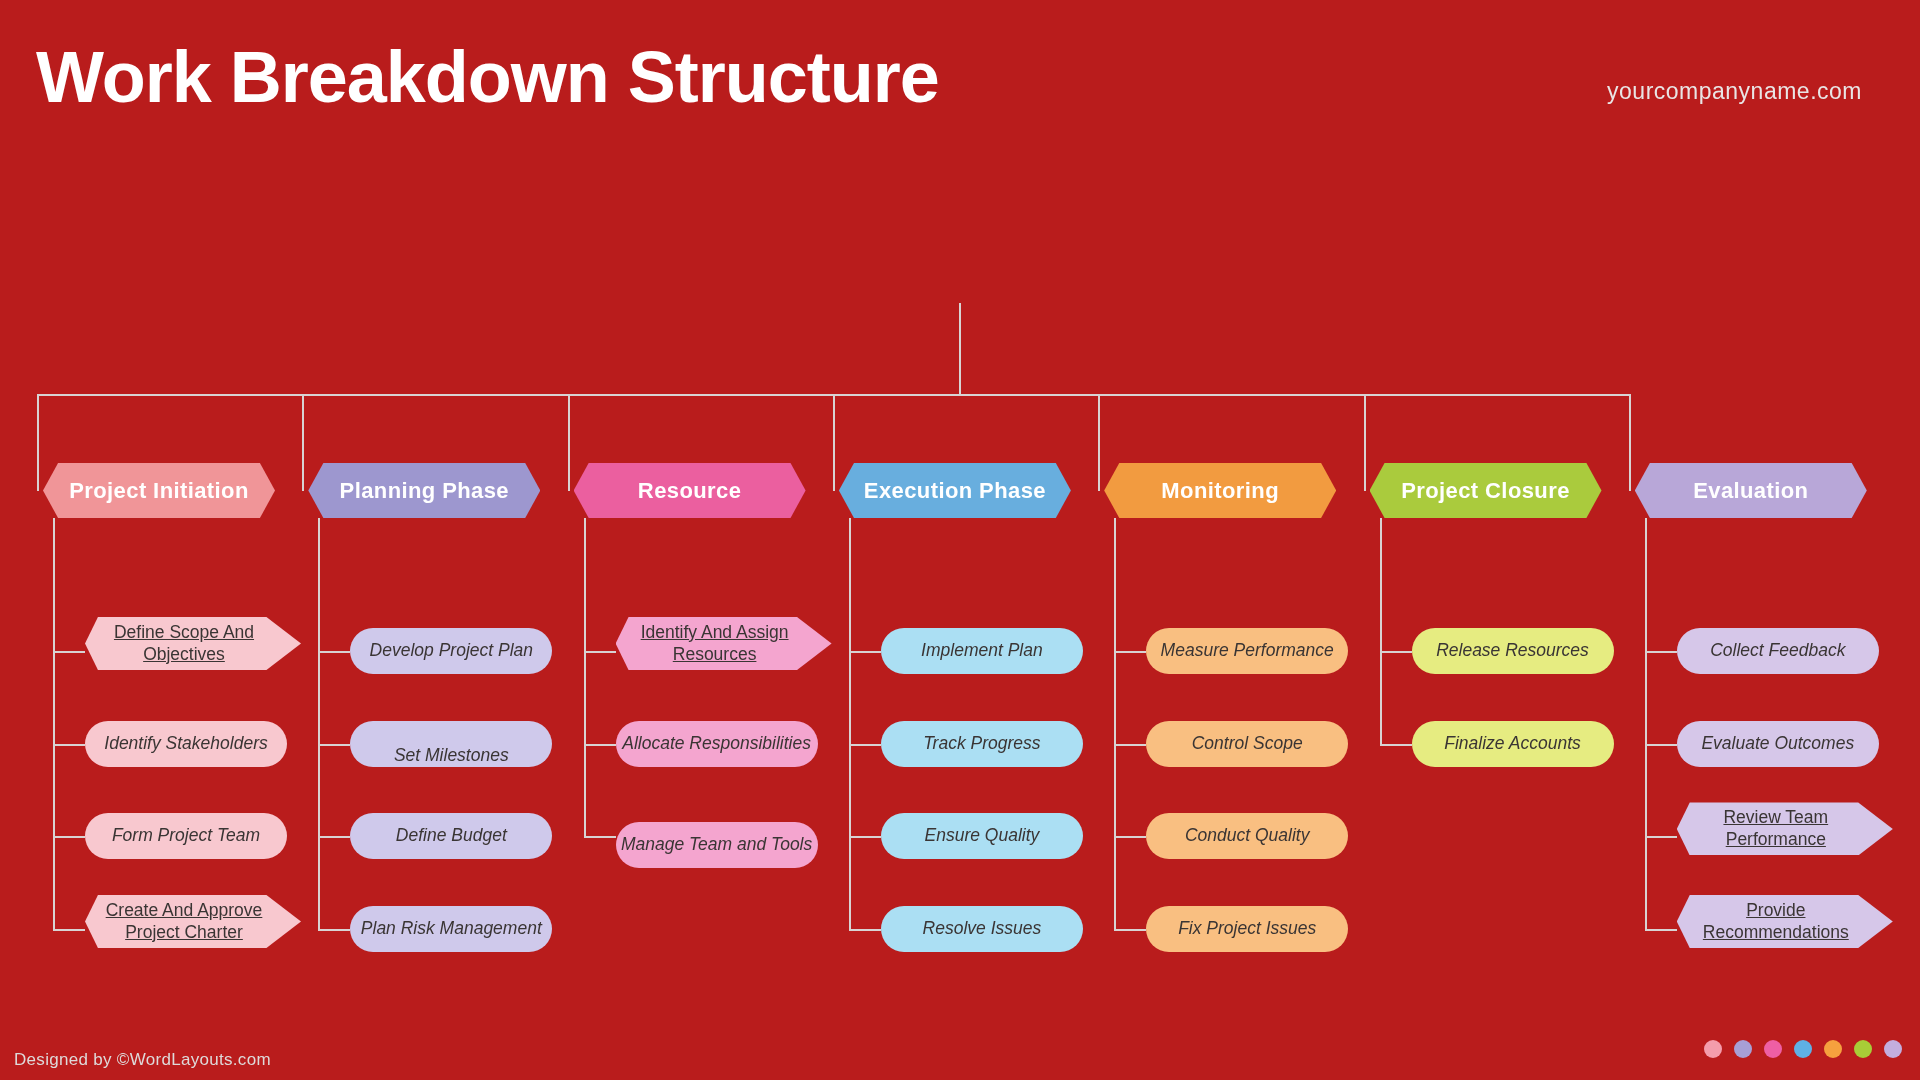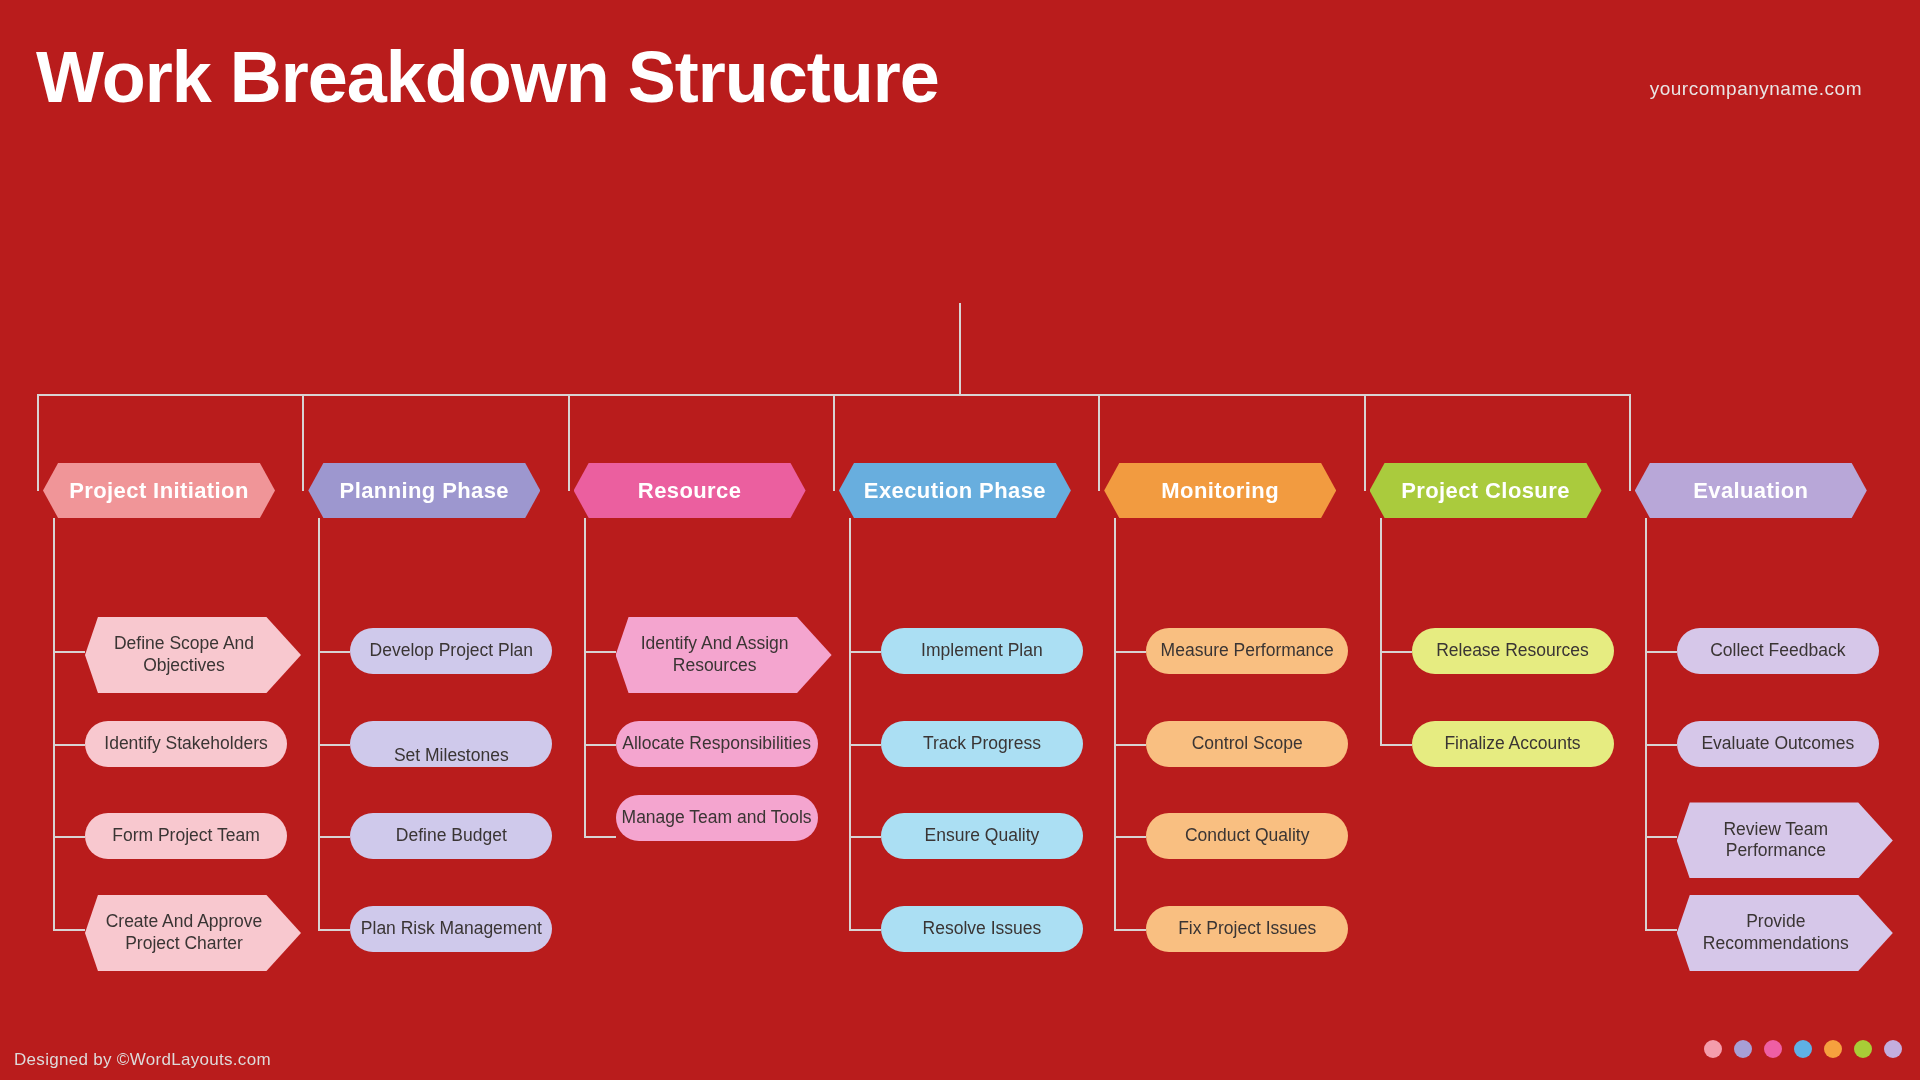--- a/index.html
+++ b/index.html
@@ -7,21 +7,21 @@
     position:relative;width:1920px;height:1080px;overflow:hidden;
     background:#242021;color:#fff;
     font-family:"Liberation Sans", sans-serif;
   }
   .abs{position:absolute;}
   #page-title{
     left:36px;top:36px;font-size:72px;font-weight:800;letter-spacing:-1px;
     color:#ffffff;white-space:nowrap;
   }
   #company-name{
-    right:58px;top:78px;font-size:19px;color:#e9e5e5;letter-spacing:0.5px;
+    right:58px;top:78px;font-size:23px;color:#e9e5e5;letter-spacing:0.5px;
   }
   #root-node{
     left:662px;top:205px;width:596px;height:98px;
     clip-path:polygon(0 50%,7.5% 0,92.5% 0,100% 50%,92.5% 100%,7.5% 100%);
     display:flex;align-items:center;justify-content:center;
   }
   #root-node .root-label{font-size:35px;font-weight:800;color:#fff;letter-spacing:0.5px;}
   .line{background:#d8d3d3;}
   .hline{height:2px;}
   .vline{width:2px;}
@@ -30,25 +30,25 @@
     clip-path:polygon(0 50%,6.5% 0,93.5% 0,100% 50%,93.5% 100%,6.5% 100%);
     z-index:3;
   }
   .phase-header .phase-label{
     font-size:22px;font-weight:700;color:#ffffff;letter-spacing:0.4px;text-align:center;
   }
   .task-node{
     display:flex;align-items:center;justify-content:center;text-align:center;
     color:#3a3534;font-size:17.5px;line-height:1.25;z-index:2;
   }
-  .task-pill{width:202px;height:46px;border-radius:23px;}
+  .task-pill{width:202px;height:46px;border-radius:23px;font-style:italic;}
   .task-hex{
-    width:216px;height:76px;
+    width:216px;height:53px;
     clip-path:polygon(0 50%,6% 0,84% 0,100% 50%,84% 100%,6% 100%);
-    padding-right:18px;box-sizing:border-box;
+    padding-right:18px;box-sizing:border-box;text-decoration:underline;
   }
   #footer-credit{left:14px;top:1050px;font-size:17px;color:#dedada;letter-spacing:0.3px;}
   #palette-dots{right:18px;top:1040px;display:flex;gap:12px;}
   .dot{width:18px;height:18px;border-radius:50%;}
 </style>
 </head>
 <body>
 
 <div id="canvas" style="background: #b91c1c;">
   <div class="abs" id="page-title">Work Breakdown Structure</div>
@@ -131,21 +131,21 @@
       </div>
       <div class="abs phase-header" style="left: 573.6px; top: 463px; width: 232px; background: rgb(235, 95, 159);">
         <span class="phase-label">Resource</span>
       </div>
       <div class="abs task-node task-hex" style="left: 615.6px; top: 617px; background: rgb(244, 165, 207);">
         <span>Identify And Assign Resources</span>
       </div>
       <div class="abs task-node task-pill" style="left: 615.6px; top: 720.7px; background: rgb(244, 165, 207);">
         <span>Allocate Responsibilities</span>
       </div>
-      <div class="abs task-node task-pill" style="left: 615.6px; top: 795px; background: rgb(244, 165, 207);">
+      <div class="abs task-node task-pill" style="left: 615.6px; top: 822px; background: rgb(244, 165, 207);">
         <span>Manage Team and Tools</span>
       </div>
       <div class="abs phase-header" style="left: 838.9px; top: 463px; width: 232px; background: rgb(104, 174, 222);">
         <span class="phase-label">Execution Phase</span>
       </div>
       <div class="abs task-node task-pill" style="left: 880.9px; top: 628px; background: rgb(171, 223, 243);">
         <span>Implement Plan</span>
       </div>
       <div class="abs task-node task-pill" style="left: 880.9px; top: 720.7px; background: rgb(171, 223, 243);">
         <span>Track Progress</span>

